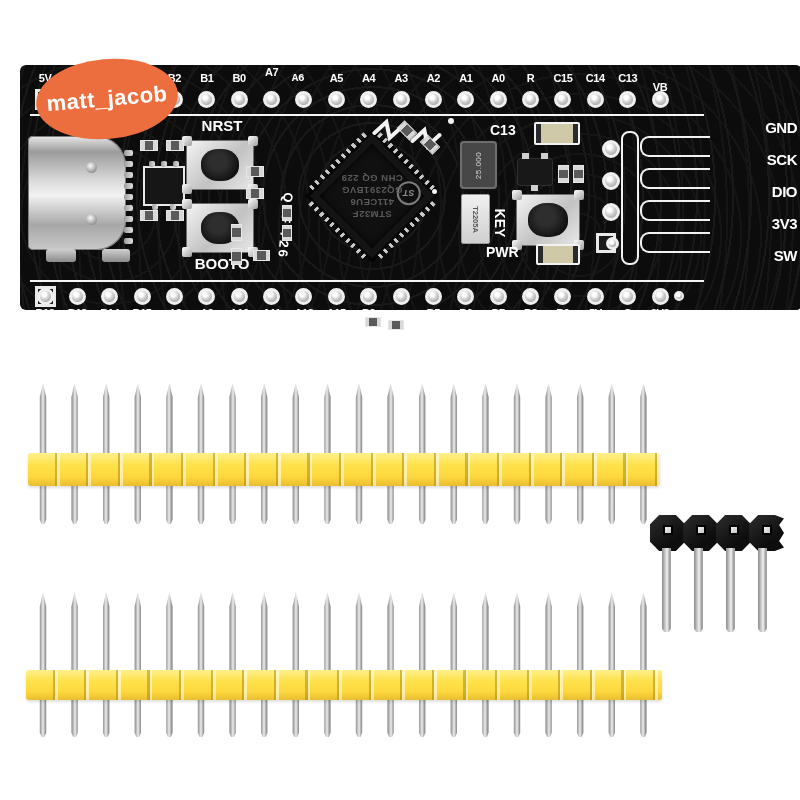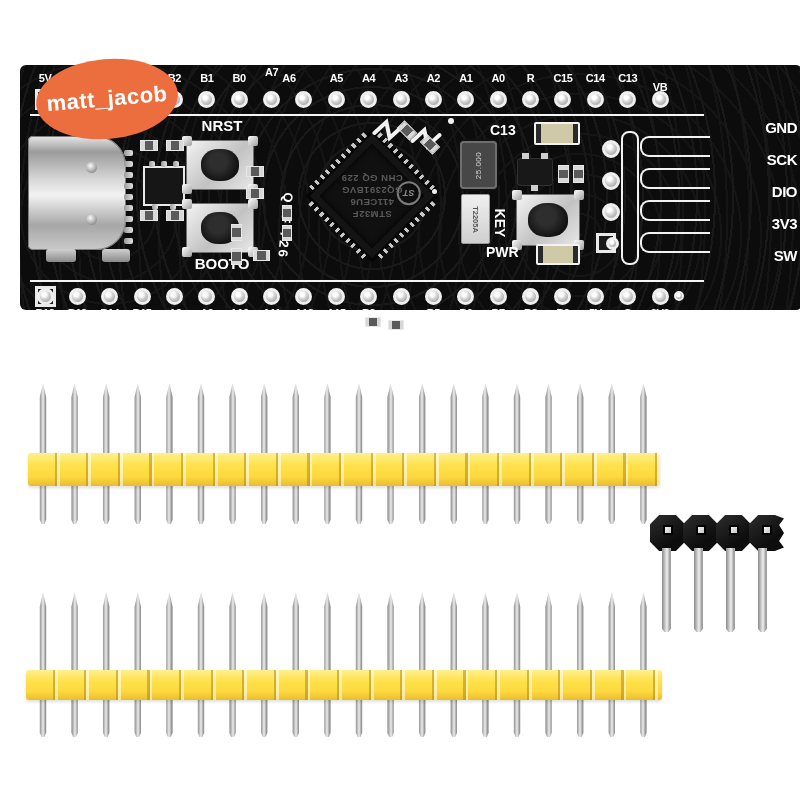--- a/index.html
+++ b/index.html
@@ -117,21 +117,21 @@
         <div class="pinlabel" style="left: 105.11px; top: 7px;">B10</div>
         <div class="hole" style="left: 145.98px; top: 25.5px;"></div>
         <div class="pinlabel" style="left: 137.48px; top: 7px;">B2</div>
         <div class="hole" style="left: 178.35px; top: 25.5px;"></div>
         <div class="pinlabel" style="left: 169.85px; top: 7px;">B1</div>
         <div class="hole" style="left: 210.72px; top: 25.5px;"></div>
         <div class="pinlabel" style="left: 202.22px; top: 7px;">B0</div>
         <div class="hole" style="left: 243.09px; top: 25.5px;"></div>
         <div class="pinlabel" style="left: 234.59px; top: 1px;">A7</div>
         <div class="hole" style="left: 275.46px; top: 25.5px;"></div>
-        <div class="pinlabel" style="left: 252px; top: 7px;">A6</div>
+        <div class="pinlabel" style="left: 261px; top: 7px; font-family: Liberation Mono, monospace;">A6</div>
         <div class="hole" style="left: 307.83px; top: 25.5px;"></div>
         <div class="pinlabel" style="left: 299.33px; top: 7px;">A5</div>
         <div class="hole" style="left: 340.2px; top: 25.5px;"></div>
         <div class="pinlabel" style="left: 331.7px; top: 7px;">A4</div>
         <div class="hole" style="left: 372.57px; top: 25.5px;"></div>
         <div class="pinlabel" style="left: 364.07px; top: 7px;">A3</div>
         <div class="hole" style="left: 404.94px; top: 25.5px;"></div>
         <div class="pinlabel" style="left: 396.44px; top: 7px;">A2</div>
         <div class="hole" style="left: 437.31px; top: 25.5px;"></div>
         <div class="pinlabel" style="left: 428.81px; top: 7px;">A1</div>

